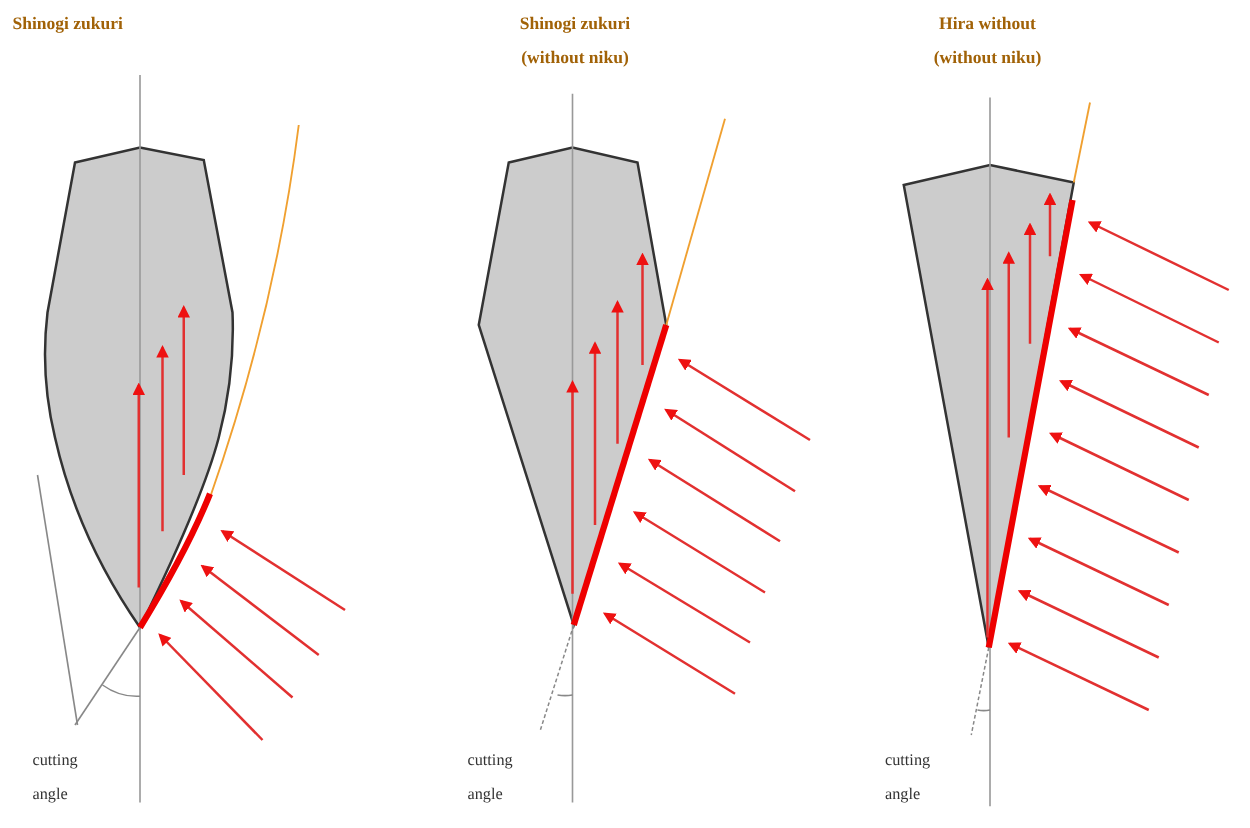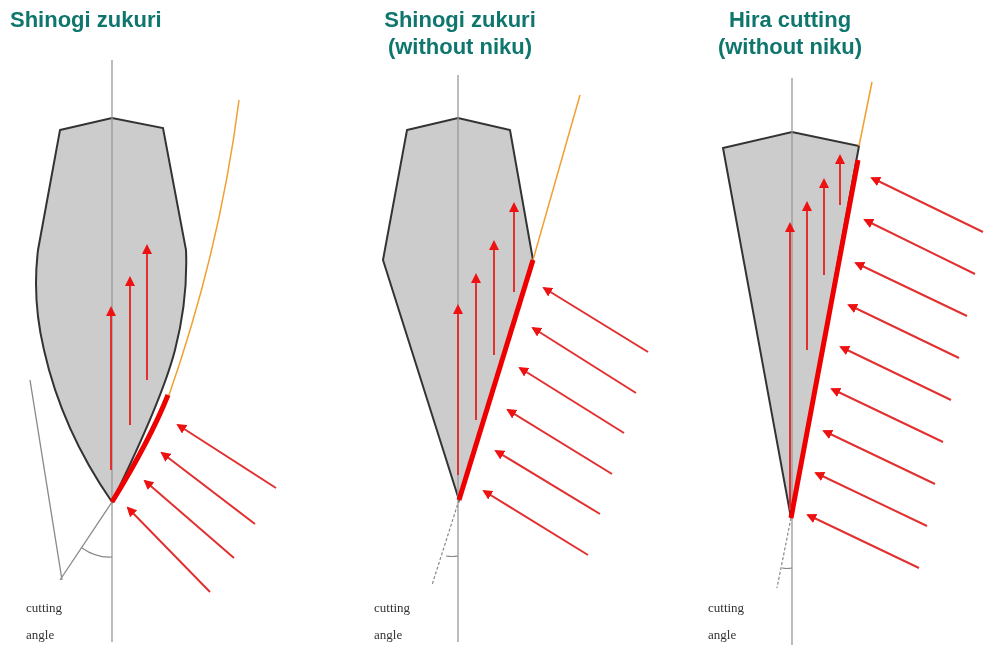--- a/index.html
+++ b/index.html
@@ -1,23 +1,23 @@
 <!DOCTYPE html>
 <html><head>
 <meta charset="utf-8">
 <style>
   html, body { margin: 0; padding: 0; background: #ffffff; }
   body { width: 1000px; height: 662px; position: relative; overflow: hidden; }
   .title {
     position: absolute;
-    font-family: Liberation Sans, sans-serif;
+    font-family: Liberation Serif, serif;
     font-weight: bold;
-    font-size: 22px;
+    font-size: 14px;
     line-height: 27px;
-    color: #0f766e;
+    color: #a16207;
     text-align: center;
     white-space: nowrap;
   }
   .caption {
     position: absolute;
     font-family: "Liberation Serif", "DejaVu Serif", serif;
     font-size: 13px;
     line-height: 27px;
     color: #333333;
     white-space: nowrap;
@@ -28,21 +28,21 @@
 <body>
 
 <div class="title" style="left:10px; top:6px; text-align:left;">
   <div>Shinogi zukuri</div>
 </div>
 <div class="title" style="left:360px; top:6px; width:200px;">
   <div>Shinogi zukuri</div>
   <div>(without niku)</div>
 </div>
 <div class="title" style="left:690px; top:6px; width:200px;">
-  <div>Hira cutting</div>
+  <div>Hira without</div>
   <div>(without niku)</div>
 </div>
 
 <div class="caption" style="left:26px; top:594px;">
   <div>cutting</div>
   <div>angle</div>
 </div>
 <div class="caption" style="left:374px; top:594px;">
   <div>cutting</div>
   <div>angle</div>

